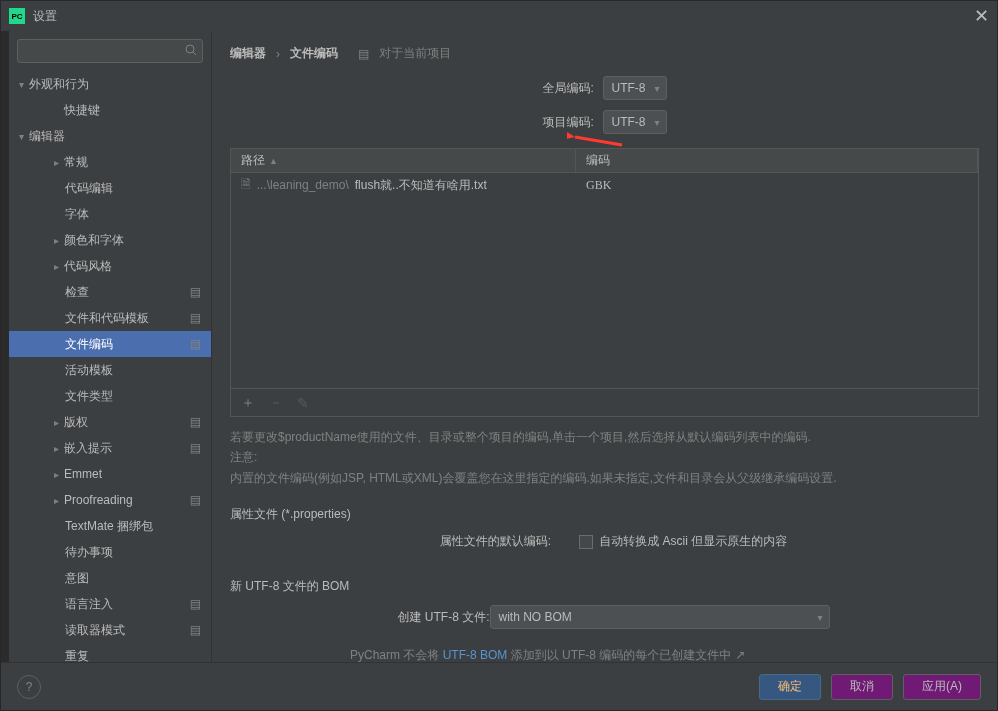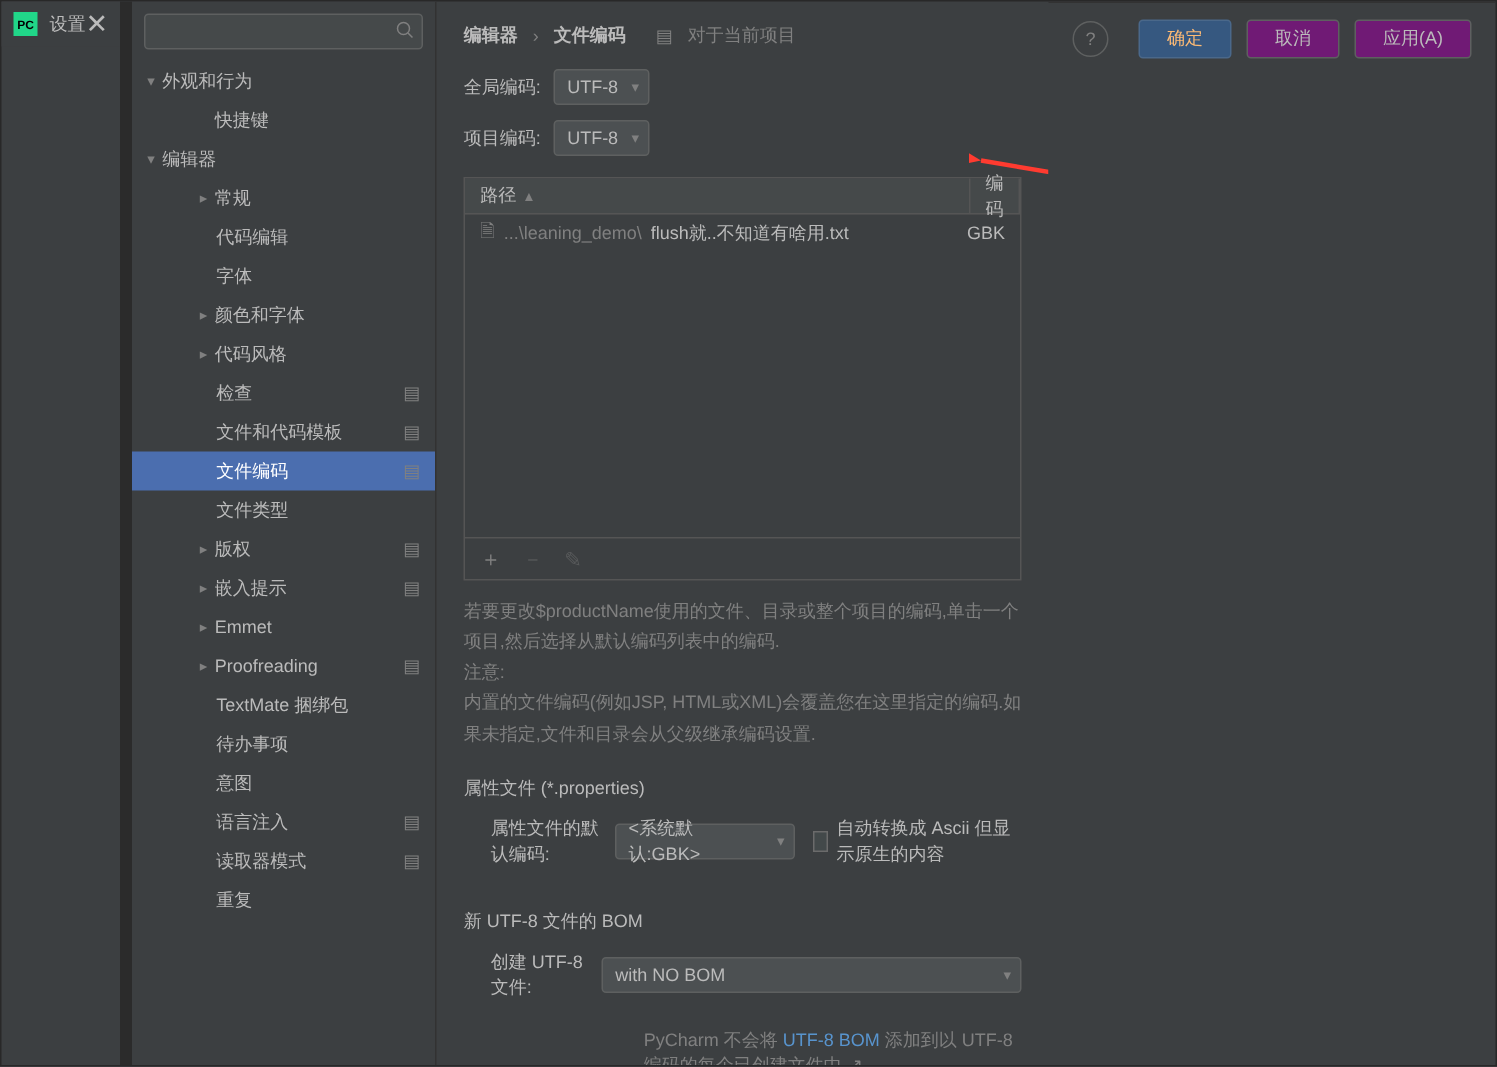--- a/index.html
+++ b/index.html
@@ -1,17 +1,17 @@
 <!DOCTYPE html>
 <html><head>
 <meta charset="utf-8">
 <style>
 * { margin: 0; padding: 0; box-sizing: border-box; }
 body { font-family: "Microsoft YaHei", sans-serif; font-size: 12px; background: #3c3f41; color: #bbbbbb; width: 998px; height: 711px; overflow: hidden; }
-.dialog { width: 998px; height: 711px; background: #3c3f41; display: flex; flex-direction: row; border: 1px solid #282828; }
+.dialog { width: 998px; height: 711px; background: #3c3f41; display: flex; flex-direction: column; border: 1px solid #282828; }
 .title-bar { height: 30px; display: flex; align-items: center; padding: 0 8px; background: #3c3f41; }
 .title-bar .app-icon { width: 16px; height: 16px; background: #21d789; display: flex; align-items: center; justify-content: center; color: #000; font-size: 8px; font-weight: bold; margin-right: 8px; }
 .title-bar .title { flex: 1; color: #bbbbbb; }
 .title-bar .close { color: #bbbbbb; font-size: 18px; cursor: pointer; }
 .body { flex: 1; display: flex; overflow: hidden; }
 .sidebar { width: 203px; background: #3c3f41; display: flex; flex-direction: column; border-right: 1px solid #323232; }
 .left-edge { width: 8px; background: #2b2b2b; }
 .search-wrap { padding: 8px; }
 .search { width: 100%; height: 24px; background: #45494a; border: 1px solid #5e6060; border-radius: 3px; color: #bbbbbb; padding: 0 22px 0 6px; }
 .search-wrap { position: relative; }
@@ -23,37 +23,37 @@
 .tree-item .copy-icon { margin-left: auto; margin-right: 10px; color: #808080; }
 .tree-item.depth-0 { padding-left: 10px; }
 .tree-item.depth-1 { padding-left: 45px; }
 .tree-item.depth-2 { padding-left: 46px; }
 .main { flex: 1; display: flex; flex-direction: column; padding: 14px 18px; overflow: hidden; }
 .breadcrumb { display: flex; align-items: center; gap: 10px; margin-bottom: 14px; }
 .breadcrumb .crumb { color: #bbbbbb; font-weight: bold; }
 .breadcrumb .sep { color: #808080; }
 .breadcrumb .proj-icon { color: #808080; margin-left: 10px; }
 .breadcrumb .proj-text { color: #808080; }
-.row { display: flex; align-items: center; margin-bottom: 10px; }
+.row { display: flex; align-items: center; margin-bottom: 10px; justify-content: center; }
 .row-label { width: 60px; color: #bbbbbb; }
 .combo { height: 24px; background: #4c5052; border: 1px solid #5e6060; border-radius: 3px; padding: 0 20px 0 8px; color: #bbbbbb; display: inline-flex; align-items: center; position: relative; cursor: pointer; }
 .combo::after { content: "▾"; position: absolute; right: 6px; color: #808080; font-size: 10px; }
 .arrow { position: absolute; left: 355px; top: 100px; pointer-events: none; }
 .table-wrap { border: 1px solid #555555; background: #3c3f41; display: flex; flex-direction: column; margin-top: 4px; }
 .table-head { display: flex; background: #45494a; height: 24px; border-bottom: 1px solid #555; }
 .th { padding: 0 10px; color: #bbbbbb; border-right: 1px solid #555; height: 100%; display: flex; align-items: center; }
 .th-path { width: 345px; }
 .th-enc { flex: 1; }
 .th .sort { font-size: 9px; margin-left: 4px; color: #808080; }
 .table-body { height: 215px; overflow-y: auto; }
 .tr { display: flex; height: 24px; align-items: center; }
 .td { padding: 0 10px; }
 .td-path { width: 345px; display: flex; align-items: center; gap: 6px; color: #808080; }
 .td-path .fname { color: #bbbbbb; }
-.td-enc { flex: 1; color: #bbbbbb; }
+.td-enc { flex: 1; color: #bbbbbb; font-family: Liberation Serif, serif; }
 .file-icon { color: #808080; }
 .table-toolbar { height: 28px; display: flex; align-items: center; gap: 14px; padding: 0 10px; border-top: 1px solid #555; }
 .tool-btn { color: #808080; cursor: pointer; font-size: 14px; }
 .tool-btn.disabled { opacity: 0.4; }
 .hint { color: #808080; line-height: 1.7; margin-top: 10px; }
 .section-title { color: #bbbbbb; margin-top: 18px; margin-bottom: 10px; }
 .checkbox { width: 14px; height: 14px; border: 1px solid #6b6b6b; background: #43494a; margin-right: 6px; display: inline-block; }
 .wide-combo { width: 340px; }
 .info-line { color: #808080; margin-top: 8px; padding-left: 120px; }
 .info-line a { color: #5894ce; text-decoration: none; }
@@ -129,20 +129,24 @@
             <span>文件和代码模板</span>
             <span class="copy-icon">▤</span>
           </div>
           <div class="tree-item depth-2 selected">
             <span class="chev"></span>
             <span>文件编码</span>
             <span class="copy-icon">▤</span>
           </div>
           <div class="tree-item depth-2">
             <span class="chev"></span>
+            <span>活动模板</span>
+          </div>
+          <div class="tree-item depth-2">
+            <span class="chev"></span>
             <span>文件类型</span>
           </div>
           <div class="tree-item depth-1">
             <span class="chev">▸</span>
             <span>版权</span>
             <span class="copy-icon">▤</span>
           </div>
           <div class="tree-item depth-1">
             <span class="chev">▸</span>
             <span>嵌入提示</span>
@@ -243,23 +247,20 @@
 
       <div class="hint">
         <div>若要更改$productName使用的文件、目录或整个项目的编码,单击一个项目,然后选择从默认编码列表中的编码.</div>
         <div>注意:</div>
         <div>内置的文件编码(例如JSP, HTML或XML)会覆盖您在这里指定的编码.如果未指定,文件和目录会从父级继承编码设置.</div>
       </div>
 
       <div class="section-title">属性文件 (*.properties)</div>
       <div class="row" style="padding-left:18px">
         <span style="margin-right:10px">属性文件的默认编码:</span>
-        <span class="combo" style="min-width:120px">
-            <span>&lt;系统默认:GBK&gt;</span>
-          </span>
         <span style="width:18px"></span>
         <span class="checkbox"></span>
         <span>自动转换成 Ascii 但显示原生的内容</span>
       </div>
 
       <div class="section-title">新 UTF-8 文件的 BOM</div>
       <div class="row" style="padding-left:18px">
         <span style="">创建 UTF-8 文件:</span>
         <span class="combo wide-combo">
             <span>with NO BOM</span>

